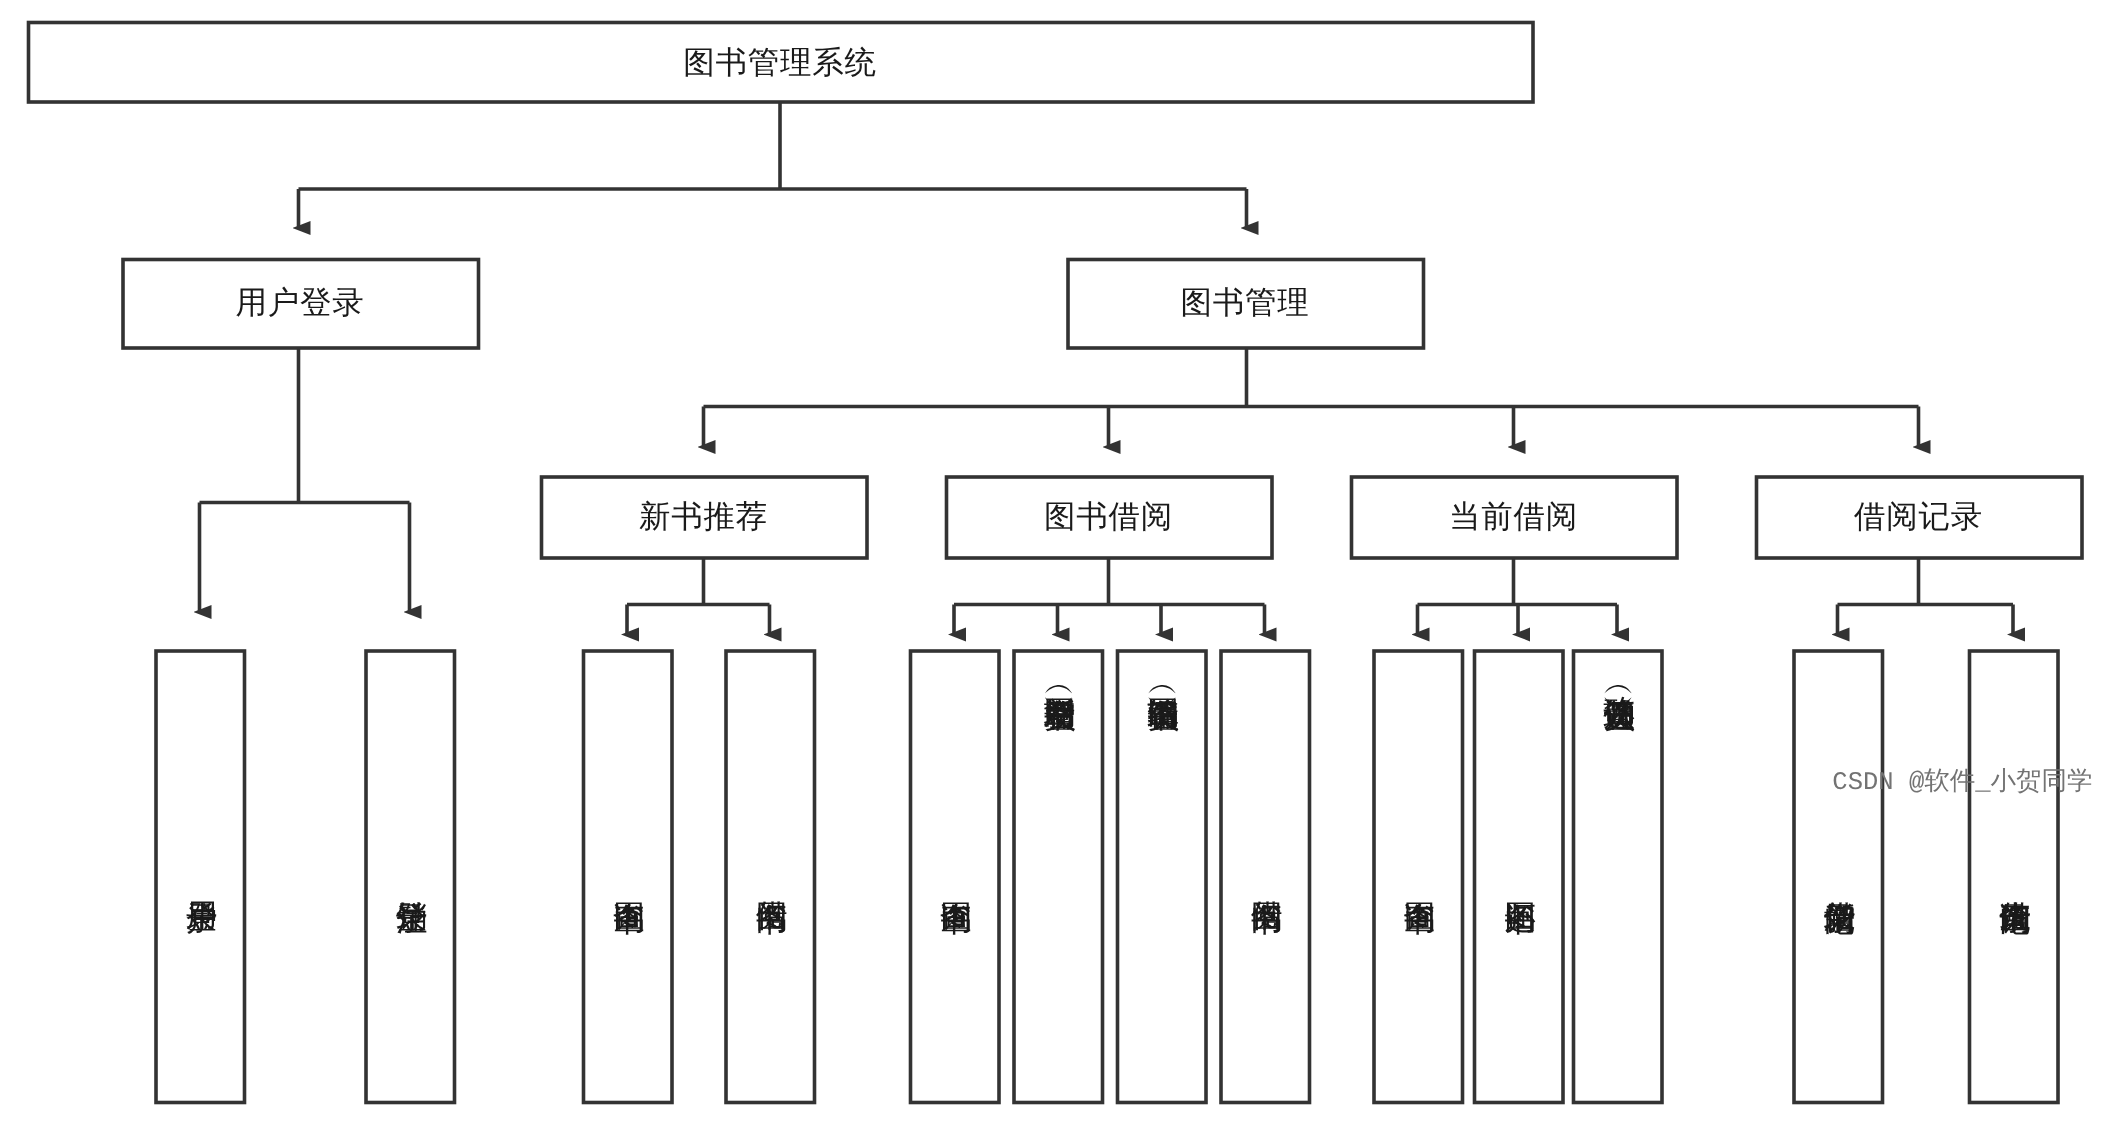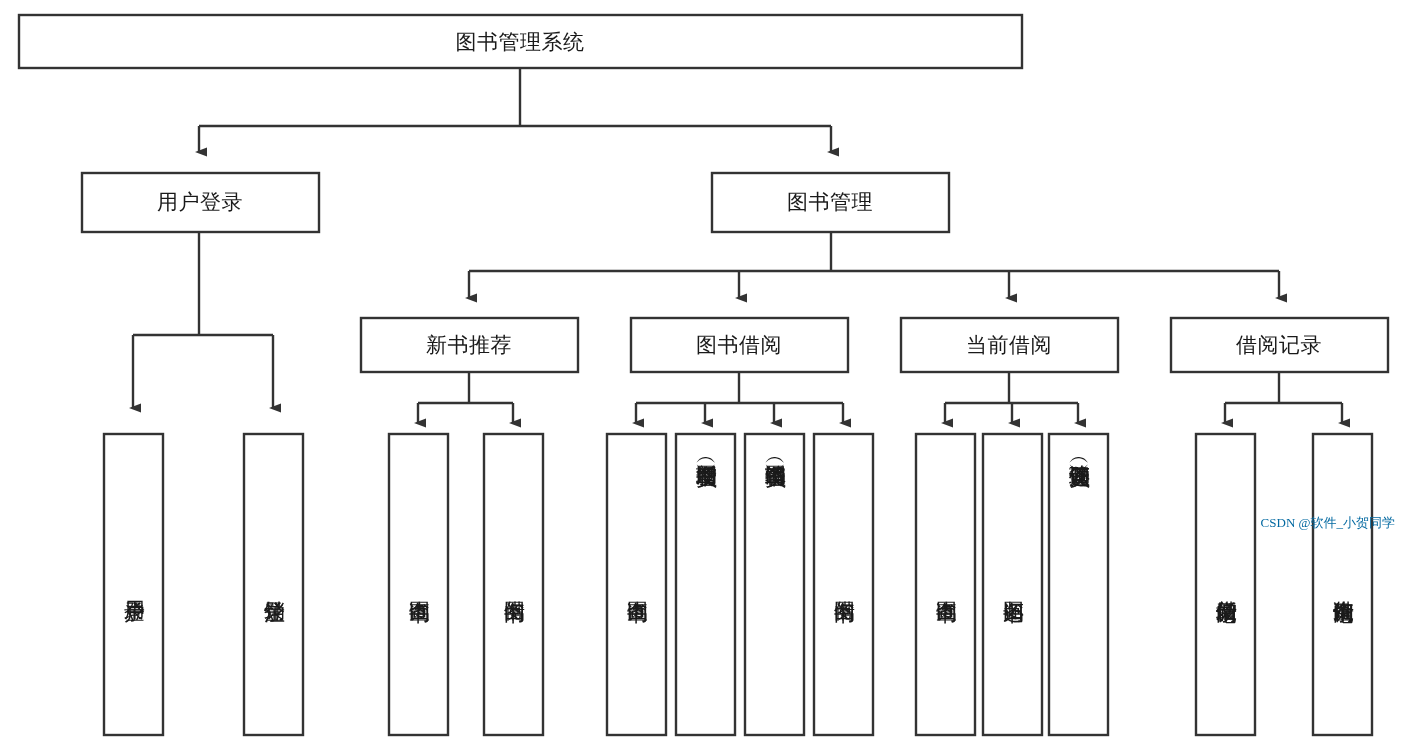--- a/index.html
+++ b/index.html
@@ -53,23 +53,23 @@
     stroke-linecap: butt;
   }
   .arrow-head {
     fill: #333333;
     stroke: none;
   }
   .watermark {
     position: absolute;
     right: 10px;
     bottom: 5px;
-    font-family: Liberation Serif, serif;
-    font-size: 13px;
-    color: #0369a1;
+    font-family: Liberation Mono, monospace;
+    font-size: 17px;
+    color: #737373;
     white-space: nowrap;
     user-select: none;
   }
 </style>
 </head>
 <body>
 
 <div id="diagram-root">
 
   <svg id="flow-svg" viewBox="0 0 1405 747" xmlns="http://www.w3.org/2000/svg">

